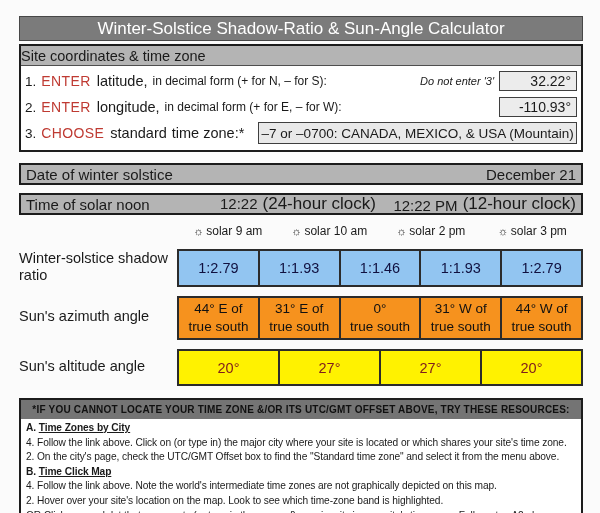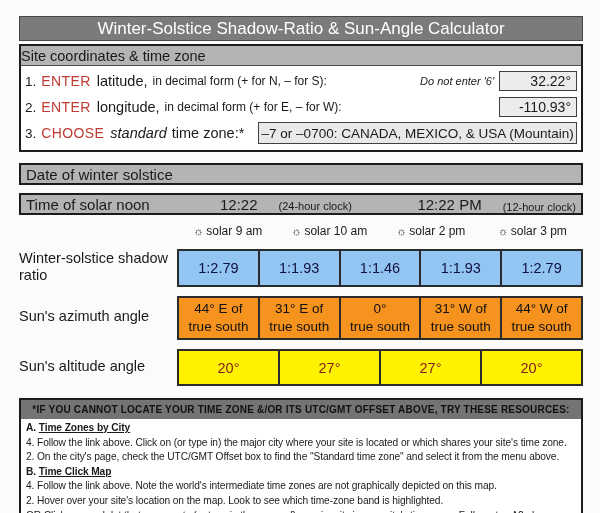--- a/index.html
+++ b/index.html
@@ -21,21 +21,21 @@
   .site-box { margin-top:3px; border:2px solid #1c1c1c; background:#ffffff; }
   .section-header {
     background:#b4b4b4; border-bottom:1px solid #4e4e4e; height:20px;
     display:flex; align-items:center; font-size:14.5px;
   }
   .site-body { padding:2px 4px 4px 4px; }
   .site-row { height:26px; display:flex; align-items:center; }
   .num  { font-size:13.5px; margin-right:5px; white-space:nowrap; }
   .verb { font-size:14px; color:#bf3a32; margin-right:6px; letter-spacing:.4px; white-space:nowrap; }
   .fieldname { font-size:14.5px; margin-right:5px; white-space:nowrap; }
-  .fieldname.it { font-style:italic; }
+  .fieldname.it { }
   .desc { font-size:12px; white-space:nowrap; }
   .desc.big { font-size:14.5px; }
   .note { font-style:italic; font-size:11px; margin-left:auto; margin-right:5px; white-space:nowrap; }
   .value-box {
     width:78px; height:20px; background:#ececec; border:1.5px solid #3f3f3f;
     display:flex; align-items:center; justify-content:flex-end;
     padding-right:5px; font-size:14px; flex:0 0 auto;
   }
   .value-box.push { margin-left:auto; }
   .dropdown-box {
@@ -48,21 +48,21 @@
     border:2px solid #1c1c1c; background:#b4b4b4; height:22px;
     display:flex; align-items:center; font-size:15px; padding:0 5px;
   }
   .date-bar { margin-top:11px; }
   .time-bar { margin-top:8px; }
   .bar .push-right { margin-left:auto; }
   .bar .label { white-space:nowrap; }
   .time-label { width:172px; flex:0 0 auto; }
   .time-mid { margin-left:22px; display:flex; align-items:baseline; gap:5px; }
   .time-right { margin-left:auto; display:flex; align-items:flex-end; gap:5px; }
-  .clock-note { font-size:11px;margin-left:16px; }
+  .clock-note { font-size:17px; }
 
   
   .results { margin-top:7px; }
   .trow { display:flex; }
   .tlabel { width:158px; flex:0 0 auted; flex:0 0 158px; display:flex; align-items:center; font-size:14.5px; line-height:1.2; padding-right:8px; }
   .hstrip { flex:1; display:flex; }
   .hcell { flex:1; height:18px; display:flex; align-items:center; justify-content:center; gap:3px; font-size:12px; white-space:nowrap; }
   .sun-glyph { font-size:11px; line-height:1; }
   .strip { flex:1; display:flex; border:2px solid #2b2b2b; margin-top:2px; }
   .trow + .trow { margin-top:7px; }
@@ -95,21 +95,21 @@
 
   <div class="site-box">
     <div class="section-header">Site coordinates &amp; time zone</div>
     <div class="site-body">
 
       <div class="site-row">
         <span class="num">1.</span>
         <span class="verb">ENTER</span>
         <span class="fieldname">latitude,</span>
         <span class="desc">in decimal form (+ for N, – for S):</span>
-        <span class="note">Do not enter '6'</span>
+        <span class="note">Do not enter '3'</span>
         <div class="value-box">32.22°</div>
       </div>
 
       <div class="site-row">
         <span class="num">2.</span>
         <span class="verb">ENTER</span>
         <span class="fieldname">longitude,</span>
         <span class="desc">in decimal form (+ for E, – for W):</span>
         <div class="value-box push">-110.93°</div>
       </div>
@@ -120,20 +120,21 @@
         <span class="fieldname it">standard</span>
         <span class="desc big">time zone:*</span>
         <div class="dropdown-box">–7 or –0700: CANADA, MEXICO, &amp; USA (Mountain)</div>
       </div>
 
     </div>
   </div>
 
   <div class="bar date-bar">
     <span class="label">Date of winter solstice</span>
+    <span class="push-right">December 21</span>
   </div>
 
   <div class="bar time-bar">
     <span class="label time-label">Time of solar noon</span>
     <span class="time-mid">
       <span>12:22</span>
       <span class="clock-note">(24-hour clock)</span>
     </span>
     <span class="time-right">
       <span>12:22 PM</span>

